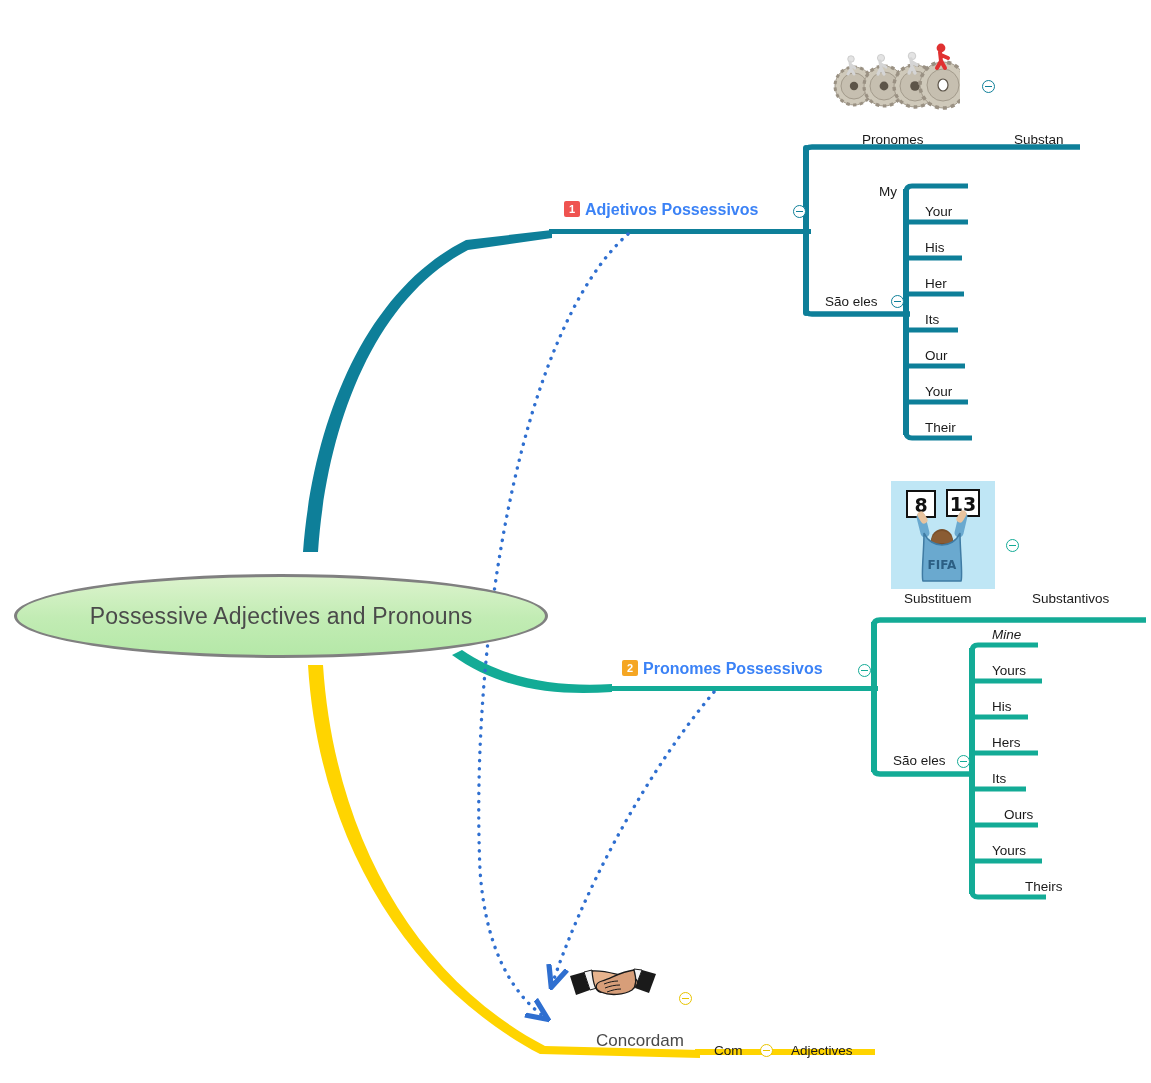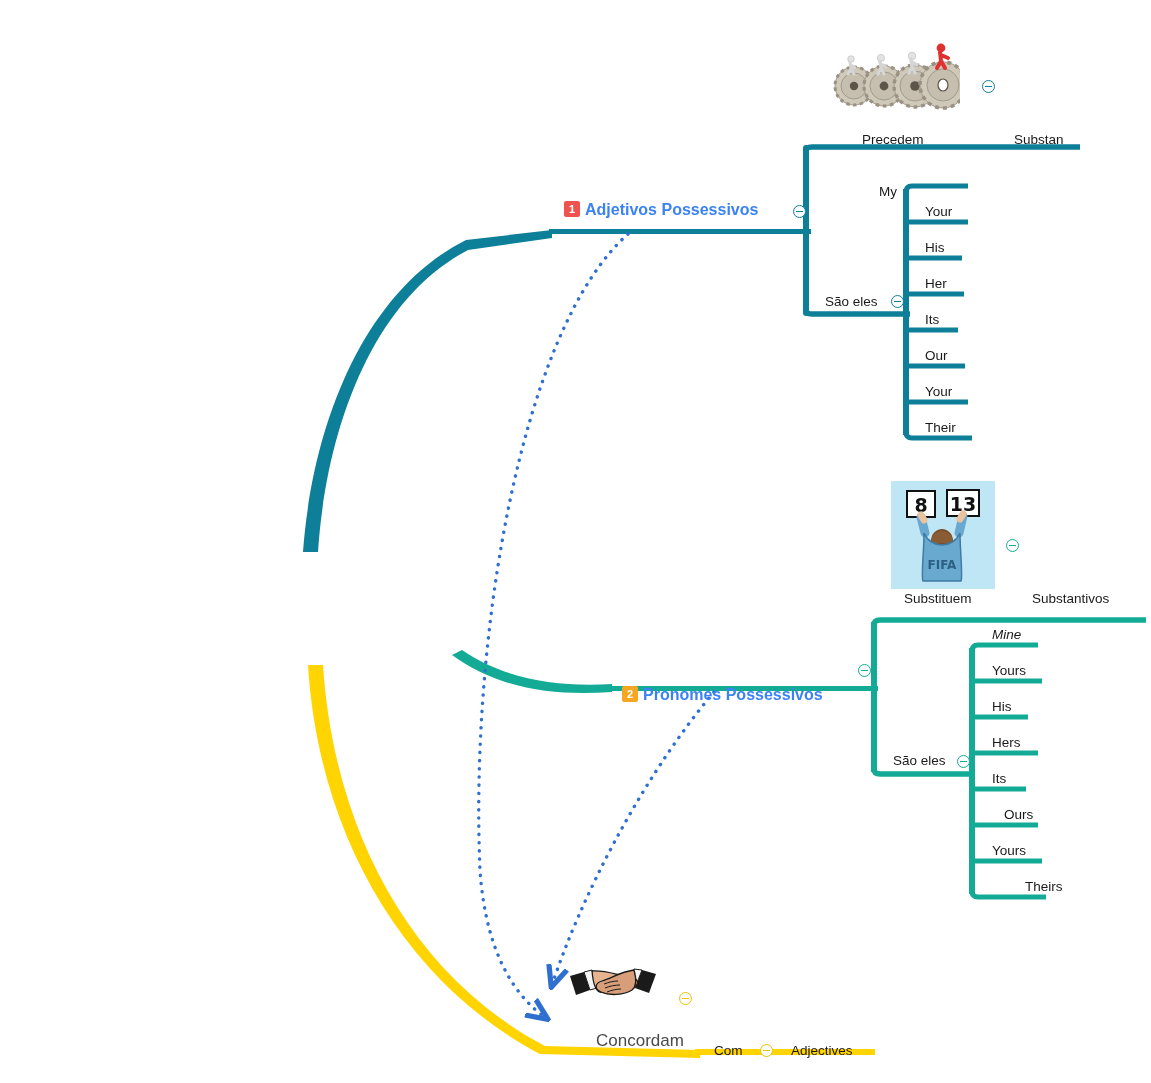--- a/index.html
+++ b/index.html
@@ -183,20 +183,23 @@
     <path d="M 308,665 C 318,830 400,980 540,1054 L 700,1058 L 700,1050 L 545,1046
              C 412,976 334,832 323,665 Z" fill="#ffd400"></path>
     <rect x="695" y="1049" width="180" height="6" fill="#ffd400"></rect>
 
     <path d="M 628,234 C 520,330 470,640 480,870 C 486,960 520,1000 546,1018" fill="none" stroke="#2f6fd0" stroke-width="3.4" stroke-linecap="round" stroke-dasharray="0.2 8" marker-end="url(#arrowBlue)"></path>
     <path d="M 714,692 C 640,780 580,900 552,985" fill="none" stroke="#2f6fd0" stroke-width="3.4" stroke-linecap="round" stroke-dasharray="0.2 8" marker-end="url(#arrowBlue)"></path>
 
     <path d="M 900,110 L 900,134" stroke="#ffffff" stroke-width="0" fill="none"></path>
   </svg>
 
+  <div class="central-node">
+    <span class="label">Possessive Adjectives and Pronouns</span>
+  </div>
 
   <div class="node" style="left:564px; top:200px;">
     <span class="badge badge-1">1</span><span class="txt main-label">Adjetivos Possessivos</span>
   </div>
   <div class="collapse-btn c-teal" style="left:793px; top:205px;"></div>
 
   <div class="img-node gears-img" style="left:832px; top:28px;">
     <svg viewBox="0 0 128 82" width="128" height="82">
       <g>
 
@@ -246,21 +249,21 @@
         <g transform="translate(106,20)">
           <circle cx="3" cy="0" r="4.4" fill="#e03131"></circle>
           <path d="M2,4 l1,9 l-4,7 M3,7 l7,3 M3,13 l4,7" stroke="#e03131" stroke-width="4" fill="none" stroke-linecap="round"></path>
         </g>
       </g>
     </svg>
   </div>
   <div class="collapse-btn c-teal" style="left:982px; top:80px;"></div>
 
   <div class="node lvl2-label" style="left:862px; top:131px;">
-    <span class="txt">Precedem</span>
+    <span class="txt">Pronomes</span>
   </div>
   <div class="node lvl2-label" style="left:1014px; top:131px;">
     <span class="txt">Substan</span>
   </div>
   <div class="node lvl2-label" style="left:825px; top:293px;">
     <span class="txt">São eles</span>
   </div>
   <div class="collapse-btn c-teal" style="left:891px; top:295px;"></div>
 
   <div class="node leaf-label" style="left:879px; top:167px;margin-top:16px;">
@@ -273,21 +276,21 @@
     <span class="txt">Her</span></div>
   <div class="node leaf-label" style="left:925px; top:311px;">
     <span class="txt">Its</span></div>
   <div class="node leaf-label" style="left:925px; top:347px;">
     <span class="txt">Our</span></div>
   <div class="node leaf-label" style="left:925px; top:383px;">
     <span class="txt">Your</span></div>
   <div class="node leaf-label" style="left:925px; top:419px;">
     <span class="txt">Their</span></div>
 
-  <div class="node" style="left:622px; top:685px;text-decoration:underline;">
+  <div class="node" style="left:622px; top:659px;text-decoration:underline;">
     <span class="badge badge-2">2</span><span class="txt main-label">Pronomes Possessivos</span>
   </div>
   <div class="collapse-btn c-green" style="left:858px; top:664px;"></div>
 
   <div class="img-node ref-img" style="left:891px; top:481px;">
     <svg viewBox="0 0 104 108" width="104" height="108">
       <rect x="0" y="0" width="104" height="108" fill="#bfe6f5"></rect>
 
       <g>
         <rect x="16" y="10" width="28" height="26" fill="#ffffff" stroke="#111" stroke-width="2"></rect>

